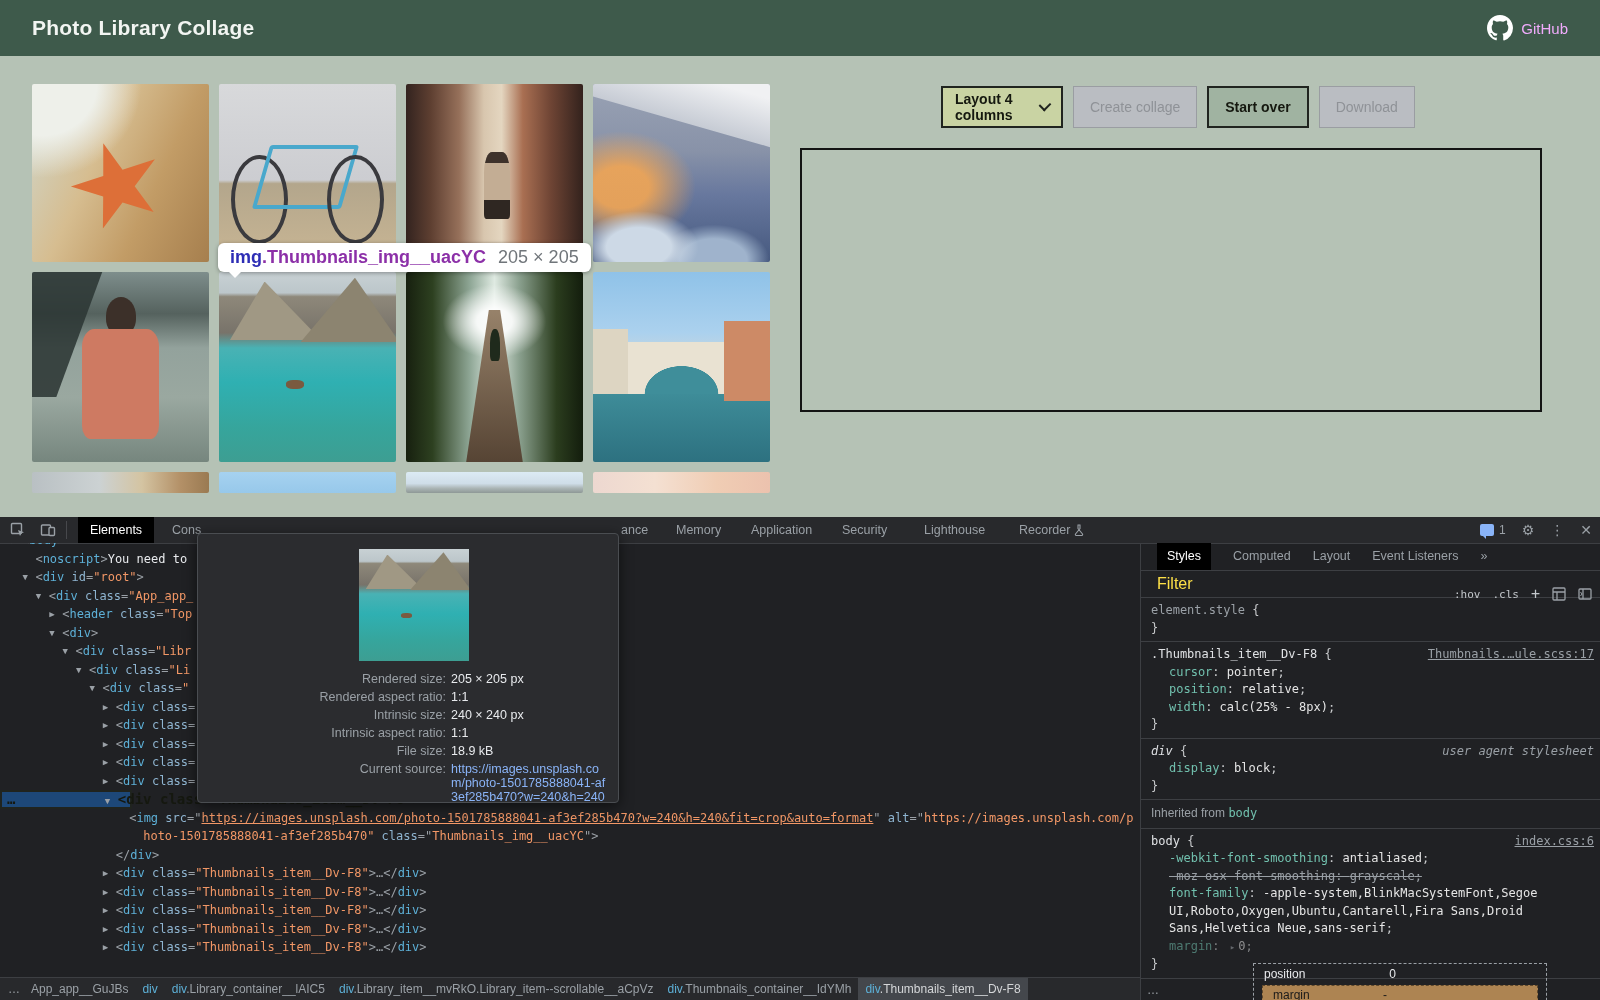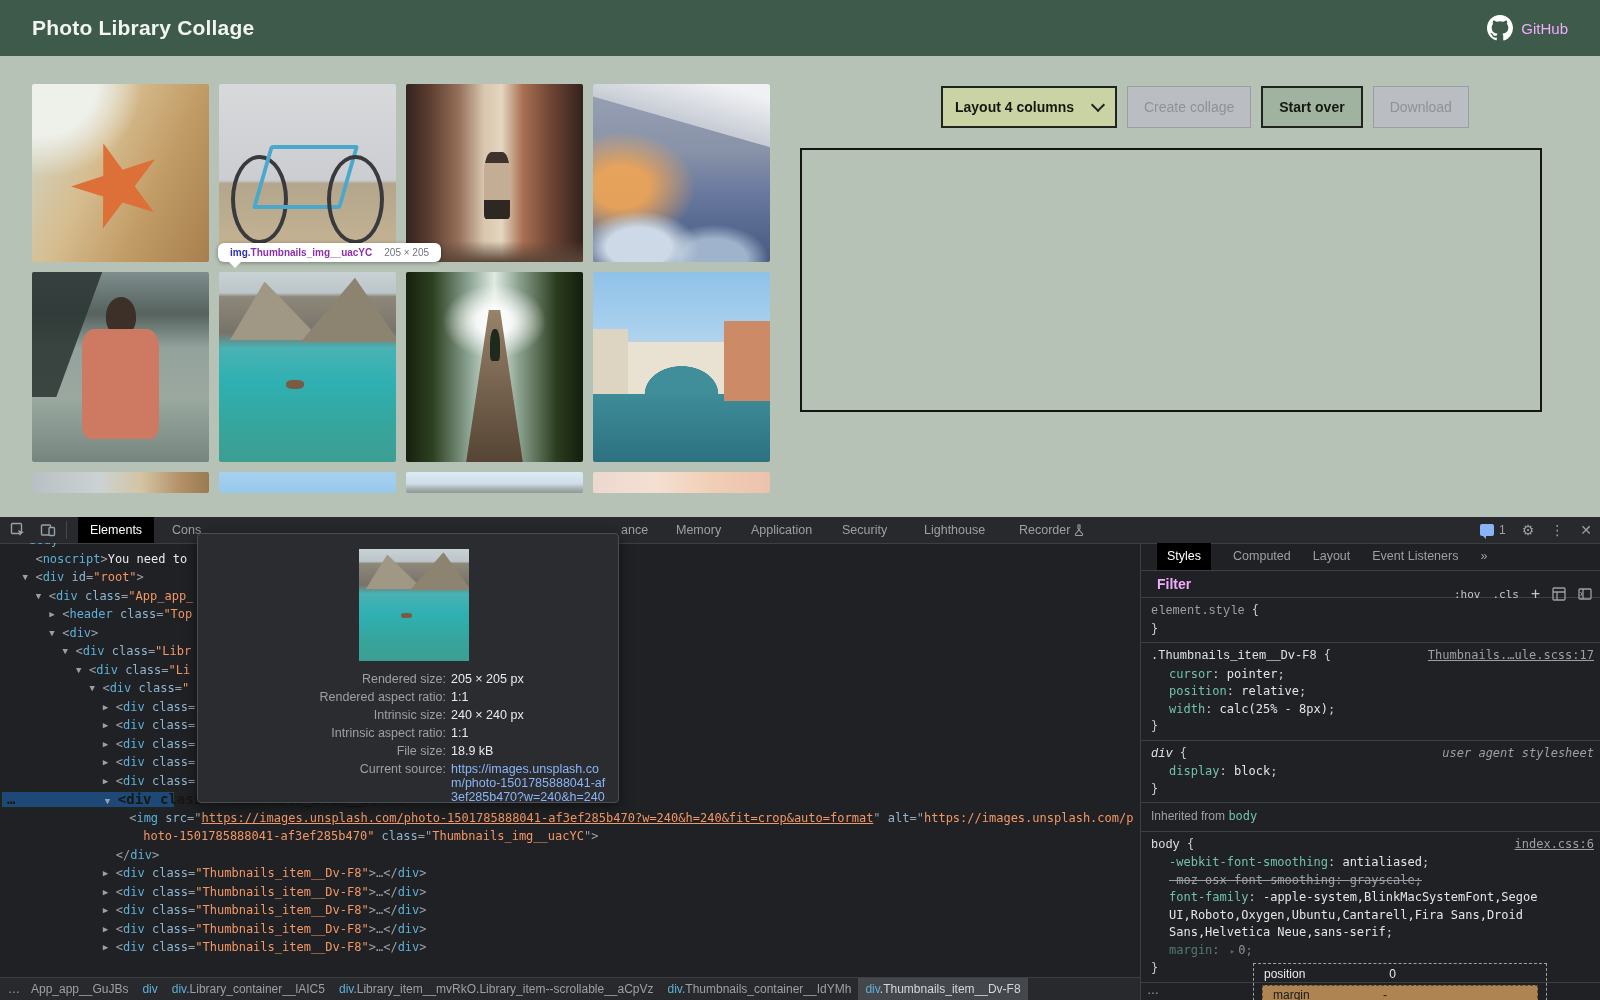--- a/index.html
+++ b/index.html
@@ -69,35 +69,35 @@
   .s-venice-rialto::after{right:0;top:26%;width:26%;height:42%;background:#cd8a66;}
   .s-venice-rialto i{display:block;left:0;top:30%;width:20%;height:34%;background:#ddd5c2;}
 
   .s-strip-coast{background:linear-gradient(90deg,#b9c0c3 0%,#ccd2d3 38%,#d4c4a2 62%,#b39067 84%,#9a7a52 100%);}
   .s-strip-sky{background:linear-gradient(180deg,#a6d2f0 0%,#97c8ea 100%);}
   .s-strip-city{background:linear-gradient(180deg,#dcebf4 0%,#cfdde8 55%,#aab4b4 78%,#8e9896 100%);}
   .s-strip-sunset{background:linear-gradient(90deg,#edd8d0 0%,#f4e0d2 35%,#f0cdb4 70%,#ecc2ae 100%);}
 
   
   .controls{position:absolute;left:941px;top:30px;height:42px;display:flex;gap:10px;}
-  .sel{width:176px;height:42px;background:#c9d3a3;border:2px solid #20241f;box-sizing:border-box;
+  .sel{width:122px;height:42px;background:#c9d3a3;border:2px solid #20241f;box-sizing:border-box;
        display:flex;align-items:center;justify-content:space-between;padding:0 12px;cursor:pointer;}
   .sel span{font-size:14px;font-weight:700;color:#15180f;}
   .chev{width:8px;height:8px;border-right:2px solid #20241f;border-bottom:2px solid #20241f;
         transform:rotate(45deg);margin-top:-4px;}
   .btn{height:42px;box-sizing:border-box;font-family:"Liberation Sans",sans-serif;font-size:14px;padding:0 16px;cursor:pointer;}
   .btn.disabled{background:#babdc2;border:1px solid #9a9da2;color:#8f9297;font-weight:500;}
   .btn.green{background:#a0b3a1;border:2px solid #20241f;color:#15180f;font-weight:700;}
 
   .collage-box{position:absolute;left:800px;top:92px;width:742px;height:264px;border:2px solid #141414;box-sizing:border-box;}
 
   
   .size-tooltip{position:absolute;left:218px;top:243px;background:#fff;border-radius:6px;
       box-shadow:0 1px 4px rgba(0,0,0,.35);padding:4px 12px;display:flex;align-items:flex-end;gap:12px;
-      font-size:10px;z-index:30;white-space:nowrap;}
+      font-size:18px;z-index:30;white-space:nowrap;}
   .size-tooltip .tt-tag{color:#2d2db5;font-weight:700;}
   .size-tooltip .tt-cls{color:#8c30a8;font-weight:700;}
   .size-tooltip .tt-dim{color:#70757a;}
   .size-tooltip .nub{position:absolute;left:10px;bottom:-6px;width:0;height:0;
       border-left:7px solid transparent;border-right:7px solid transparent;border-top:7px solid #fff;}
 
   
   .devtools{position:absolute;left:0;top:517px;width:1600px;height:483px;background:#202124;
             font-size:12px;color:#9aa0a6;}
   .dt-tabbar{position:absolute;left:0;top:0;width:1600px;height:26px;background:#28292c;border-bottom:1px solid #3d3f43;}
@@ -136,27 +136,27 @@
 
   
   .styles-pane{position:absolute;left:1141px;top:26px;width:459px;height:457px;overflow:hidden;}
   .sp-divider{position:absolute;left:1140px;top:26px;width:1px;height:457px;background:#3d3f43;}
   .sp-tabs{height:27px;border-bottom:1px solid #3d3f43;display:flex;align-items:center;gap:22px;
            padding-left:16px;font-size:12.5px;}
   .sp-tab{color:#9aa0a6;cursor:pointer;height:27px;line-height:27px;}
   .sp-tab.selected{background:#000;color:#fff;padding:0 10px;}
   .sp-filterrow{height:26px;border-bottom:1px solid #3d3f43;display:flex;align-items:center;
                 padding:0 8px 0 16px;background:#202124;}
-  .sp-filter{color:#f0abfc;flex:1;font-size:14px;font-weight:bold;}
+  .sp-filter{color:#fde047;flex:1;font-size:16px;}
   .sp-toggles{display:flex;align-items:center;gap:12px;font-family:"DejaVu Sans Mono",monospace;font-size:11px;color:#c3c7cb;margin-top:20px;}
   .sp-toggles .icon-btn{cursor:pointer;}
   .rules{font-family:"DejaVu Sans Mono",monospace;font-size:12px;line-height:17.5px;color:#c8cacc;}
   .rule{border-bottom:1px solid #3d3f43;padding:4px 6px 4px 10px;position:relative;}
   .rule .selline{display:flex;justify-content:space-between;}
-  .rule .selector{color:#dfe1e4;font-family:Liberation Mono, monospace;}
+  .rule .selector{color:#dfe1e4;}
   .rule .selector.gray{color:#9aa0a6;}
   .rule .selector.ua{font-style:italic;}
   .rule .src{color:#9aa0a6;text-decoration:underline;cursor:pointer;white-space:nowrap;margin-left:8px;}
   .rule .src.plain{text-decoration:none;font-style:italic;cursor:default;}
   .prop{padding-left:18px;}
   .prop .pname{color:#71c0ae;} .prop .pval{color:#e5e5e5;}
   .prop.struck{text-decoration:line-through;color:#9aa0a6;}
   .prop.struck .pname,.prop.struck .pval{color:#9aa0a6;}
   .prop.dim{opacity:.55;}
   .prop .exp{color:#9aa0a6;font-size:9px;margin:0 3px;}

